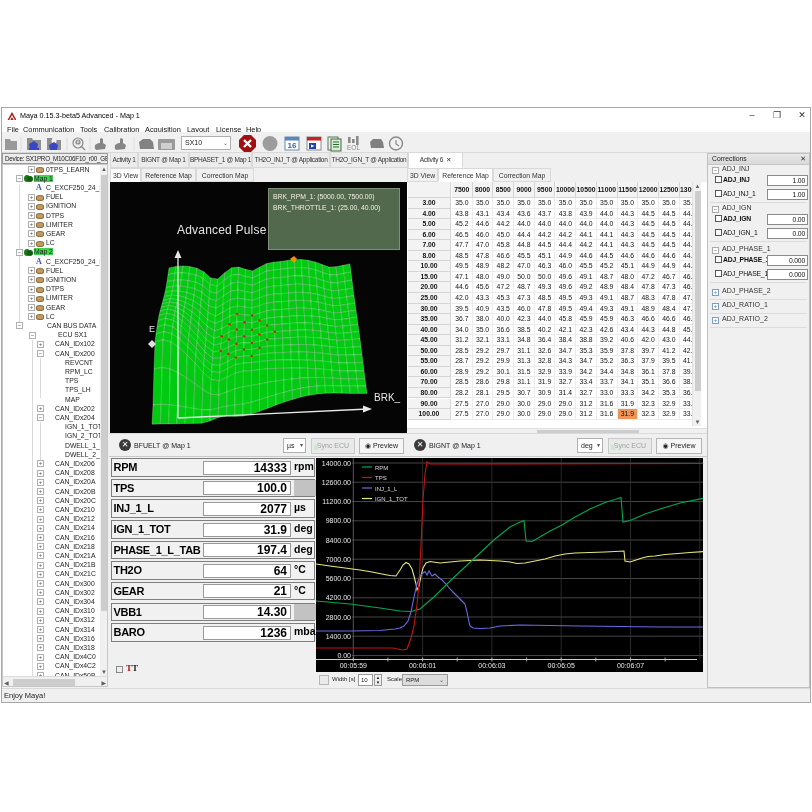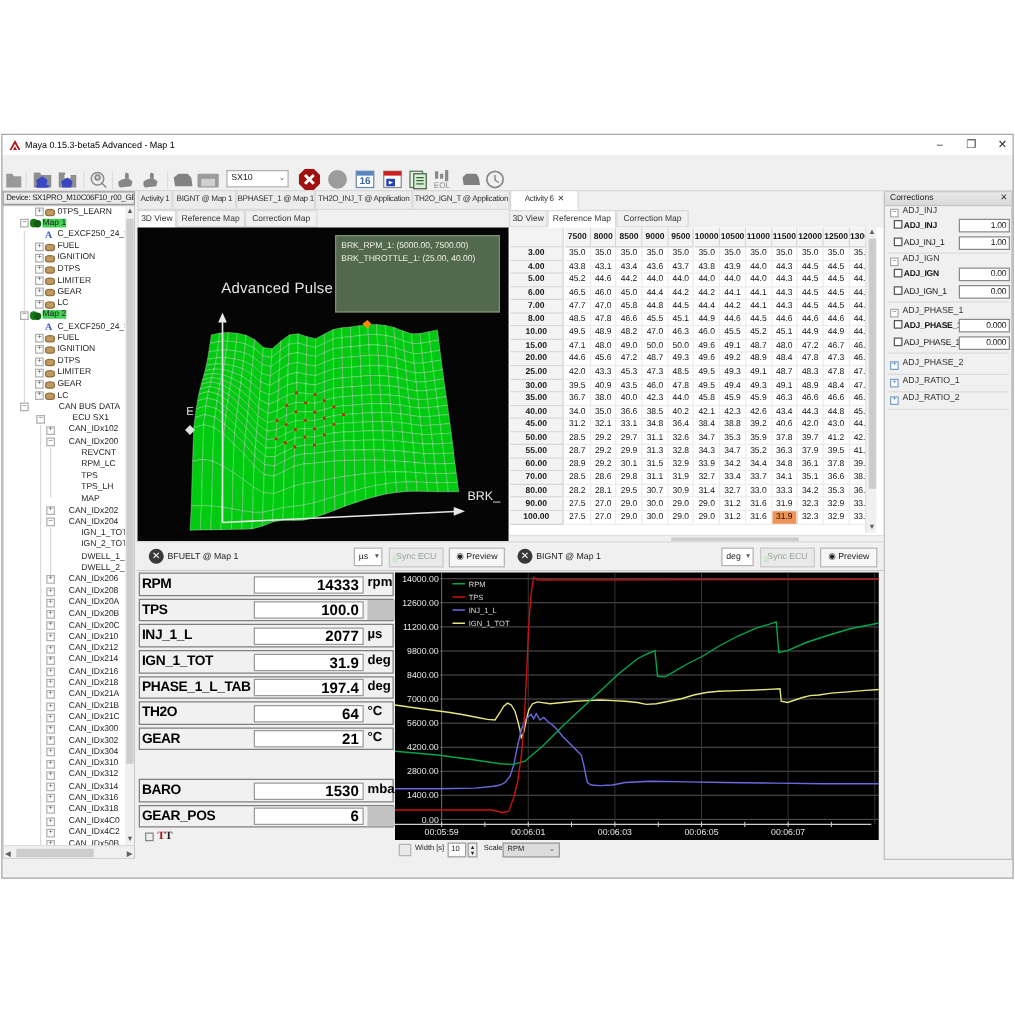--- a/index.html
+++ b/index.html
@@ -77,20 +77,30 @@
   <div id="title">
     <svg class="abs" style="left:6px;top:5px" width="9" height="8">
         <polygon points="5,0 10,9 0,9" fill="#b01818"></polygon>
         <polygon points="5,3 7.8,8 2.2,8" fill="#fff"></polygon>
         <polygon points="5,5 6.6,8 3.4,8" fill="#b01818"></polygon>
       </svg>
     <div class="txt">Maya 0.15.3-beta5 Advanced - Map 1</div>
     <div class="winbtn" style="left:740px">–</div>
     <div class="winbtn" style="left:765px">❐</div>
     <div class="winbtn" style="left:790px">✕</div>
+  </div>
+  <div id="menu">
+    <span style="left:6px">File</span>
+      <span style="left:22px">Communication</span>
+    <span style="left:79px">Tools</span>
+      <span style="left:103px">Calibration</span>
+    <span style="left:144px">Acquisition</span>
+      <span style="left:186px">Layout</span>
+    <span style="left:215px">License</span>
+      <span style="left:245px">Help</span>
   </div>
   <div id="tbar">
       <svg class="abs" style="left:0px;top:4px" width="400" height="16">
 <g fill="#999999">
           <path d="M4,3 l5,0 1,2 6,0 0,9 -12,0 z"></path>
         </g>
 <line x1="20" y1="1" x2="20" y2="15" stroke="#dcdcdc"></line>
 <g fill="#8f8f8f">
           <path d="M26,2 l5,0 1,2 8,0 0,10 -14,0 z"></path>
         </g>
@@ -1148,29 +1158,29 @@
       <div class="mrow" style="top:104.2px">
 <div class="mlab">TH2O</div>
         <div class="mval">64</div>
 <div class="munit" style="">°C</div>
       </div>
       <div class="mrow" style="top:124.9px">
 <div class="mlab">GEAR</div>
         <div class="mval">21</div>
 <div class="munit" style="">°C</div>
       </div>
+      <div class="mrow" style="top:145.5px">
+<div class="mlab">VBB1</div>
+        <div class="mval">14.30</div>
+<div class="munit" style="background:#c2c2c2;"></div>
+      </div>
       <div class="mrow" style="top:166.2px">
 <div class="mlab">BARO</div>
-        <div class="mval">1530</div>
+        <div class="mval">1236</div>
 <div class="munit" style="">mba</div>
-      </div>
-      <div class="mrow" style="top:186.9px">
-<div class="mlab">GEAR_POS</div>
-        <div class="mval">6</div>
-<div class="munit" style="background:#c2c2c2;"></div>
       </div>
     <div style="position:absolute;left:6px;top:209px;width:7px;height:7px;border:1px solid #888;background:#eee"></div>
     <div style="position:absolute;left:16px;top:206px;font-size:9px;color:#aa1111;font-weight:bold;font-family:'Liberation Serif',serif">T<span style="color:#222">T</span></div>
   </div>
   <div id="chart">
       <svg width="389" height="214" style="position:absolute;left:0;top:0" font-family="Liberation Sans, sans-serif">
 <g stroke="#565656" stroke-width="0.8">
           <line x1="36" y1="197.5" x2="389" y2="197.5"></line>
           <line x1="36" y1="178.2" x2="389" y2="178.2"></line>
           <line x1="36" y1="159.0" x2="389" y2="159.0"></line>
@@ -1274,12 +1284,13 @@
 <span class="cchk"></span><span style="">ADJ_PHASE_1</span>
 <span class="cinp">0.000</span></div>
       <div class="csep" style="top:128px"></div>
       <div class="cgh" style="top:133px"><span class="cgx" style="color:#4a7ab5;border-color:#7aa0c8;">+</span>ADJ_PHASE_2</div>
       <div class="csep" style="top:145px"></div>
       <div class="cgh" style="top:147px"><span class="cgx" style="color:#4a7ab5;border-color:#7aa0c8;">+</span>ADJ_RATIO_1</div>
       <div class="csep" style="top:159px"></div>
       <div class="cgh" style="top:161px"><span class="cgx" style="color:#4a7ab5;border-color:#7aa0c8;">+</span>ADJ_RATIO_2</div>
       <div class="csep" style="top:173px"></div>
   </div>
+  <div id="status">Enjoy Maya!</div>
 </div>
 </body></html>

